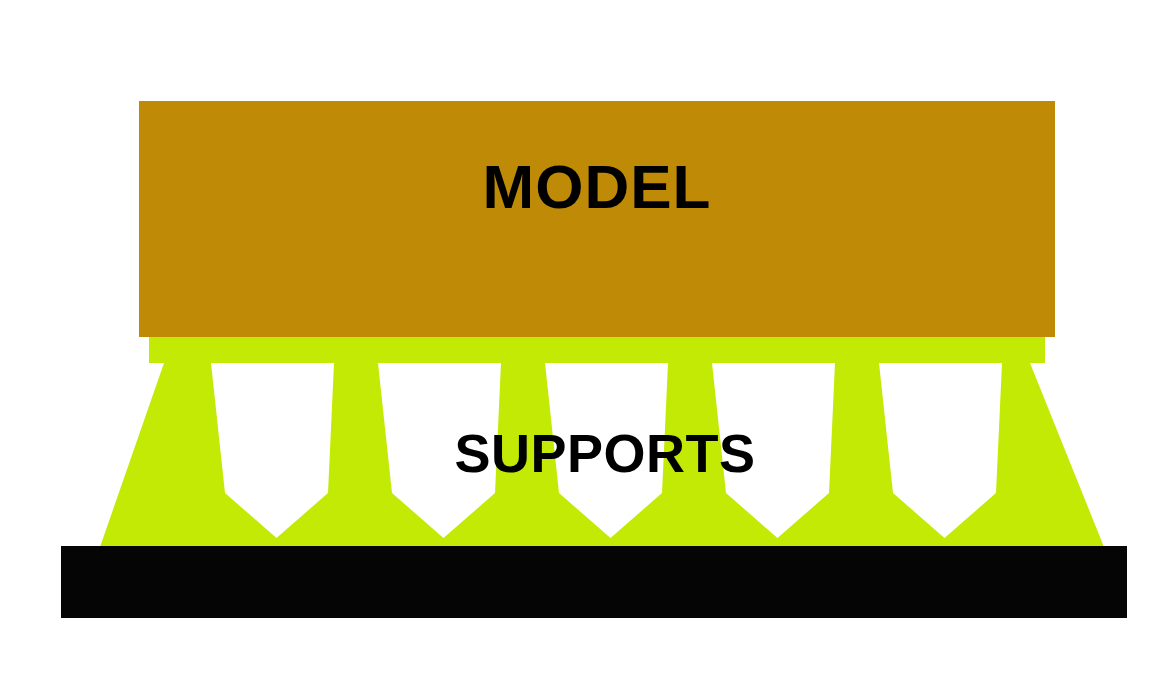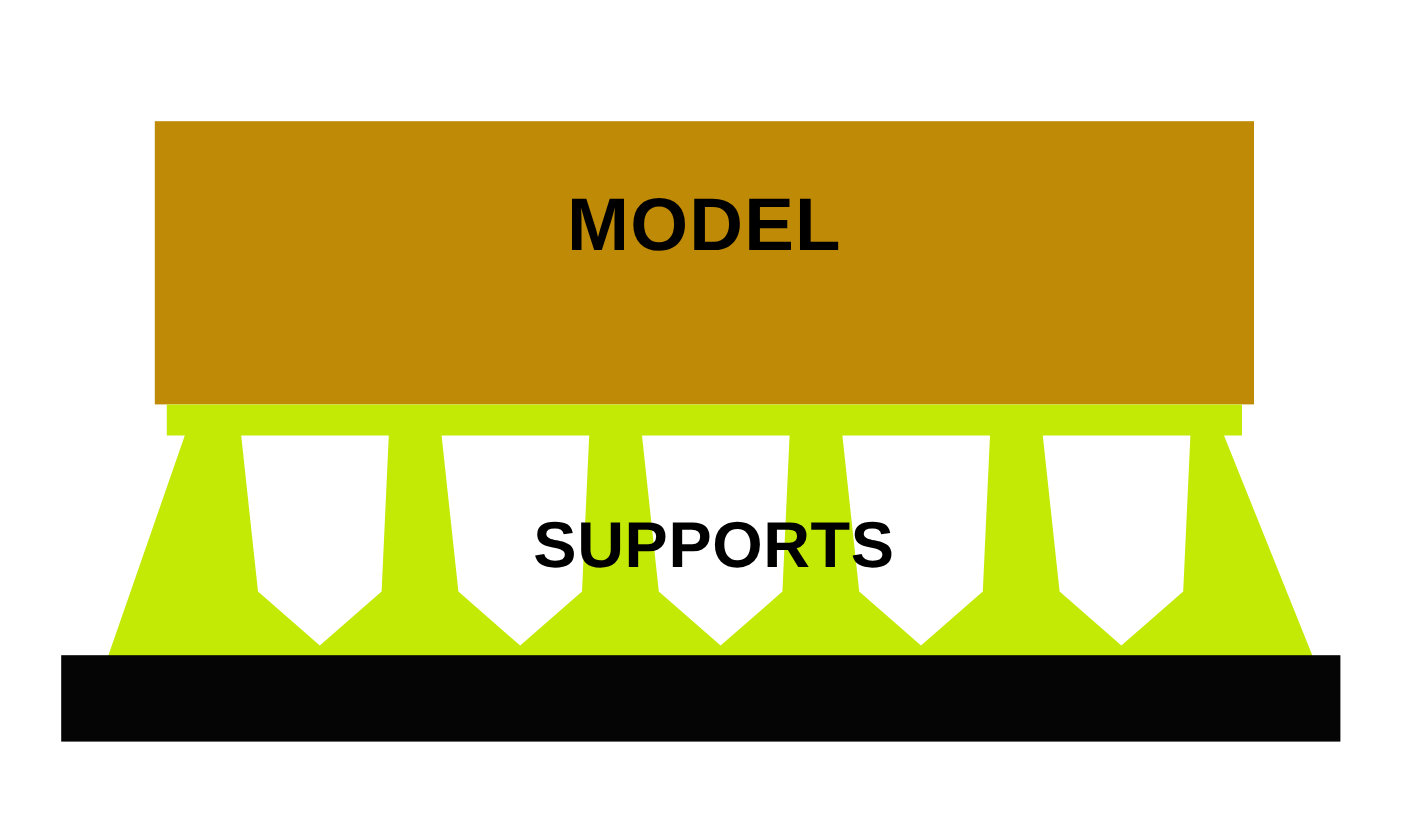--- a/index.html
+++ b/index.html
@@ -10,21 +10,21 @@
   }
   body {
     width: 1170px;
     height: 700px;
     position: relative;
     overflow: hidden;
     font-family: "Liberation Sans", sans-serif;
   }
   #diagram-stage {
     position: absolute;
-    left: 2px;
+    left: 12px;
     top: 0;
     width: 1000px;
     height: 700px;
     background: #ffffff;
   }
   #diagram-svg {
     position: absolute;
     left: 0;
     top: 0;
     display: block;

